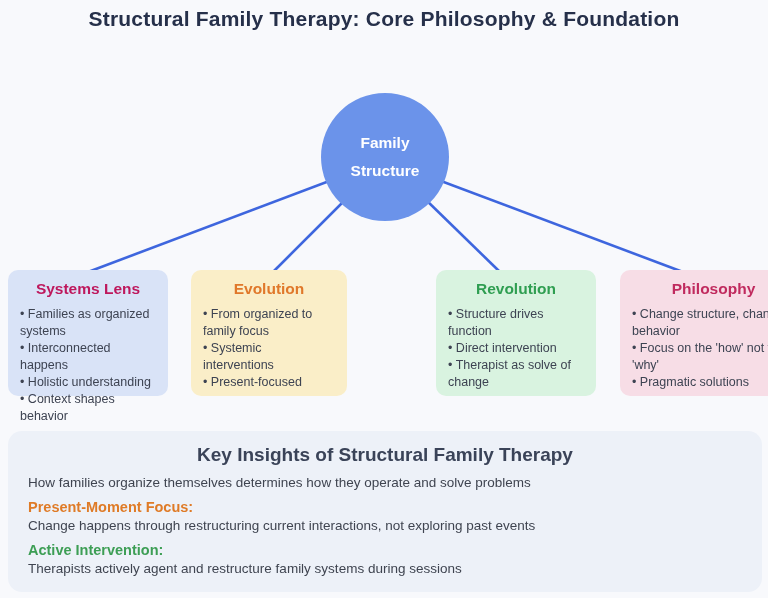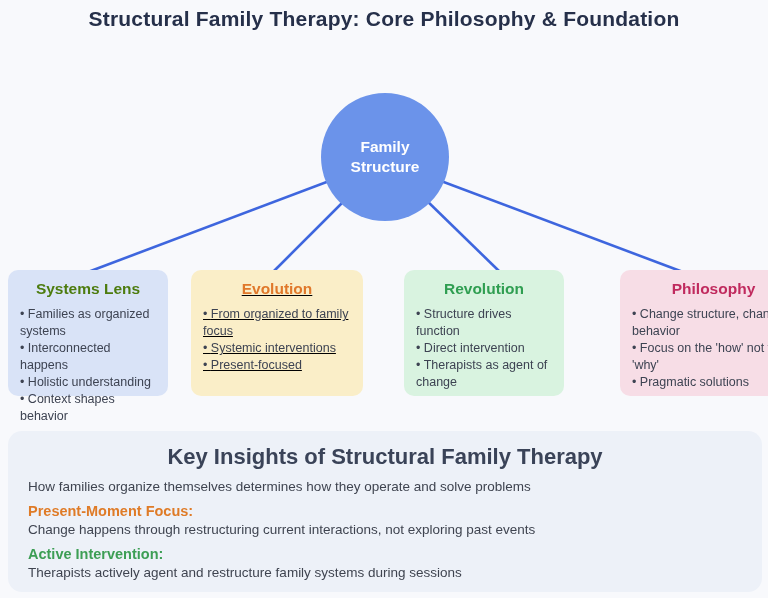--- a/index.html
+++ b/index.html
@@ -14,48 +14,48 @@
   }
 
   .connectors { position: absolute; left: 0; top: 0; width: 768px; height: 598px; }
 
   .central-node {
     position: absolute; left: 321px; top: 93px; width: 128px; height: 128px;
     border-radius: 50%; display: flex; align-items: center; justify-content: center;
     text-align: center;
   }
   .central-node span {
-    color: #ffffff; font-weight: bold; font-size: 15.5px; line-height: 20px;
+    color: #ffffff; font-weight: bold; font-size: 15.5px; line-height: 28px;
     width: 86px; display: inline-block;
   }
 
   .branch-card {
     position: absolute; top: 270px; height: 126px; border-radius: 10px;
     padding: 10px 12px 0 12px;
   }
   .branch-card h2 {
     font-size: 15.5px; font-weight: bold; text-align: center; margin-bottom: 8px;
   }
   .branch-card ul { list-style: none; }
   .branch-card li {
     font-size: 12.5px; line-height: 17px; color: #3d4352;
   }
   .branch-card li::before { content: "• "; }
 
   .card-0 { left: 8px;   width: 160px; }
-  .card-1 { left: 191px; width: 172px; text-decoration: underline; }
-  .card-2 { left: 404px; width: 160px; }
+  .card-1 { left: 191px; width: 156px; }
+  .card-2 { left: 436px; width: 160px; }
   .card-3 { left: 620px; width: 187px; }
 
   .insights-panel {
     position: absolute; left: 8px; top: 431px; width: 754px; height: 161px;
     border-radius: 14px; padding: 13px 20px 0 20px;
   }
   .insights-panel h2 {
-    text-align: center; font-size: 22px; font-weight: bold; margin-bottom: 9px;
+    text-align: center; font-size: 19px; font-weight: bold; margin-bottom: 9px;
   }
   .insight-item h3 { font-size: 14.5px; font-weight: bold; margin-bottom: 3px; }
   .insight-item p  { font-size: 13.5px; color: #3f4450; margin-bottom: 9px; }
 </style>
 </head>
 <body>
 
 <div class="page" style="background: rgb(248, 249, 252);">
 
   <h1 class="page-title" style="color: rgb(38, 48, 74);">Structural Family Therapy: Core Philosophy &amp; Foundation</h1>
@@ -65,21 +65,21 @@
     <line x1="385" y1="160" x2="273" y2="272" stroke-width="2.6" style="stroke: rgb(62, 102, 222);"></line>
     <line x1="385" y1="160" x2="500" y2="272" stroke-width="2.6" style="stroke: rgb(62, 102, 222);"></line>
     <line x1="385" y1="160" x2="683" y2="272" stroke-width="2.6" style="stroke: rgb(62, 102, 222);"></line>
   </svg>
 
   <div class="central-node" style="background: rgb(107, 147, 234);">
     <span style="color: rgb(255, 255, 255);">Family Structure</span>
   </div>
 
   <section class="branch-card card-0" style="background: rgb(217, 227, 247);">
-    <h2 style="color: #4d7c0f;">Systems Lens</h2>
+    <h2 style="color: #be185d;">Systems Lens</h2>
     <ul>
       <li>Families as organized systems</li>
       <li>Interconnected happens</li>
       <li>Holistic understanding</li>
       <li>Context shapes behavior</li>
     </ul>
   </section>
 
   <section class="branch-card card-1" style="background: rgb(250, 238, 200);">
     <h2 style="color: rgb(224, 120, 42);">Evolution</h2>
@@ -88,21 +88,21 @@
       <li>Systemic interventions</li>
       <li>Present-focused</li>
     </ul>
   </section>
 
   <section class="branch-card card-2" style="background: rgb(217, 243, 224);">
     <h2 style="color: rgb(47, 158, 81);">Revolution</h2>
     <ul>
       <li>Structure drives function</li>
       <li>Direct intervention</li>
-      <li>Therapists as agent of change</li>
+      <li>Therapist as solve of change</li>
     </ul>
   </section>
 
   <section class="branch-card card-3" style="background: rgb(247, 221, 230);">
     <h2 style="color: rgb(192, 42, 94);">Philosophy</h2>
     <ul>
       <li>Change structure, change behavior</li>
       <li>Focus on the 'how' not the 'why'</li>
       <li>Pragmatic solutions</li>
     </ul>

